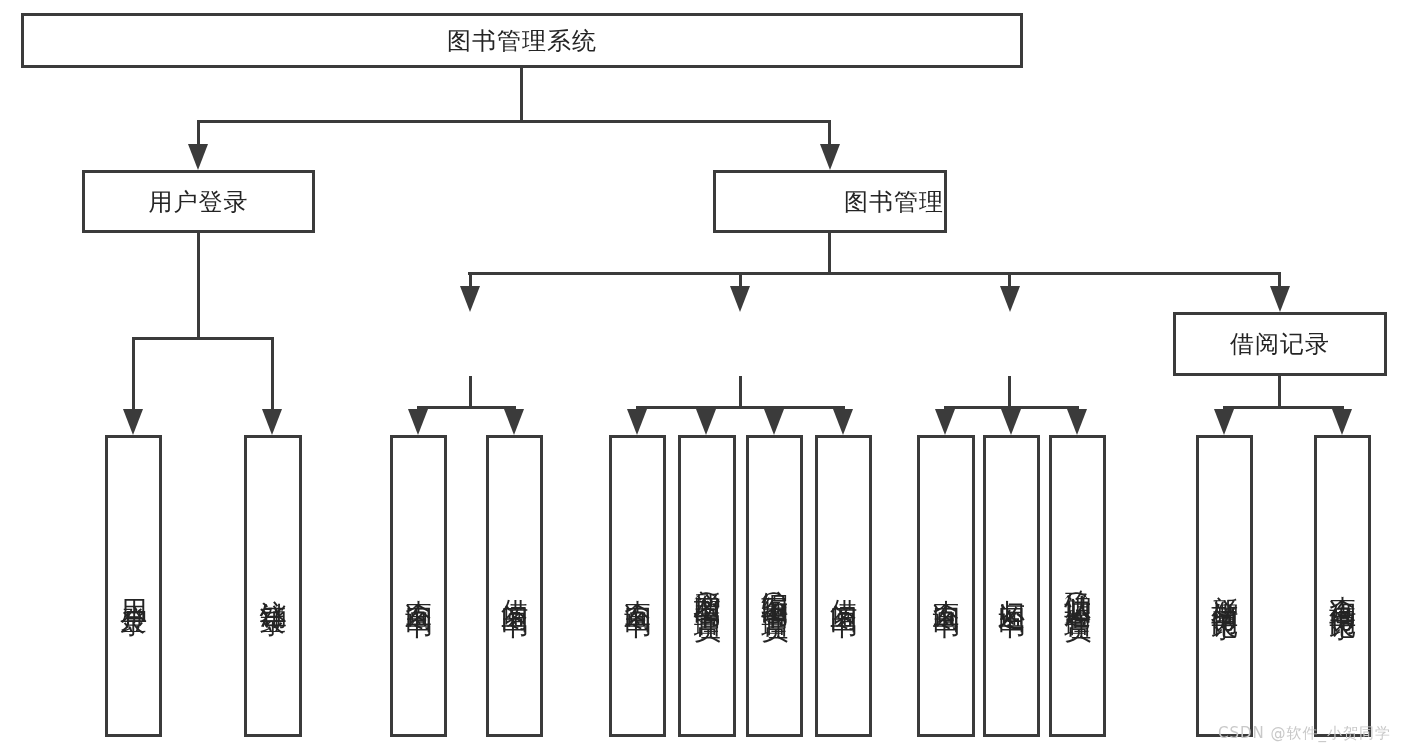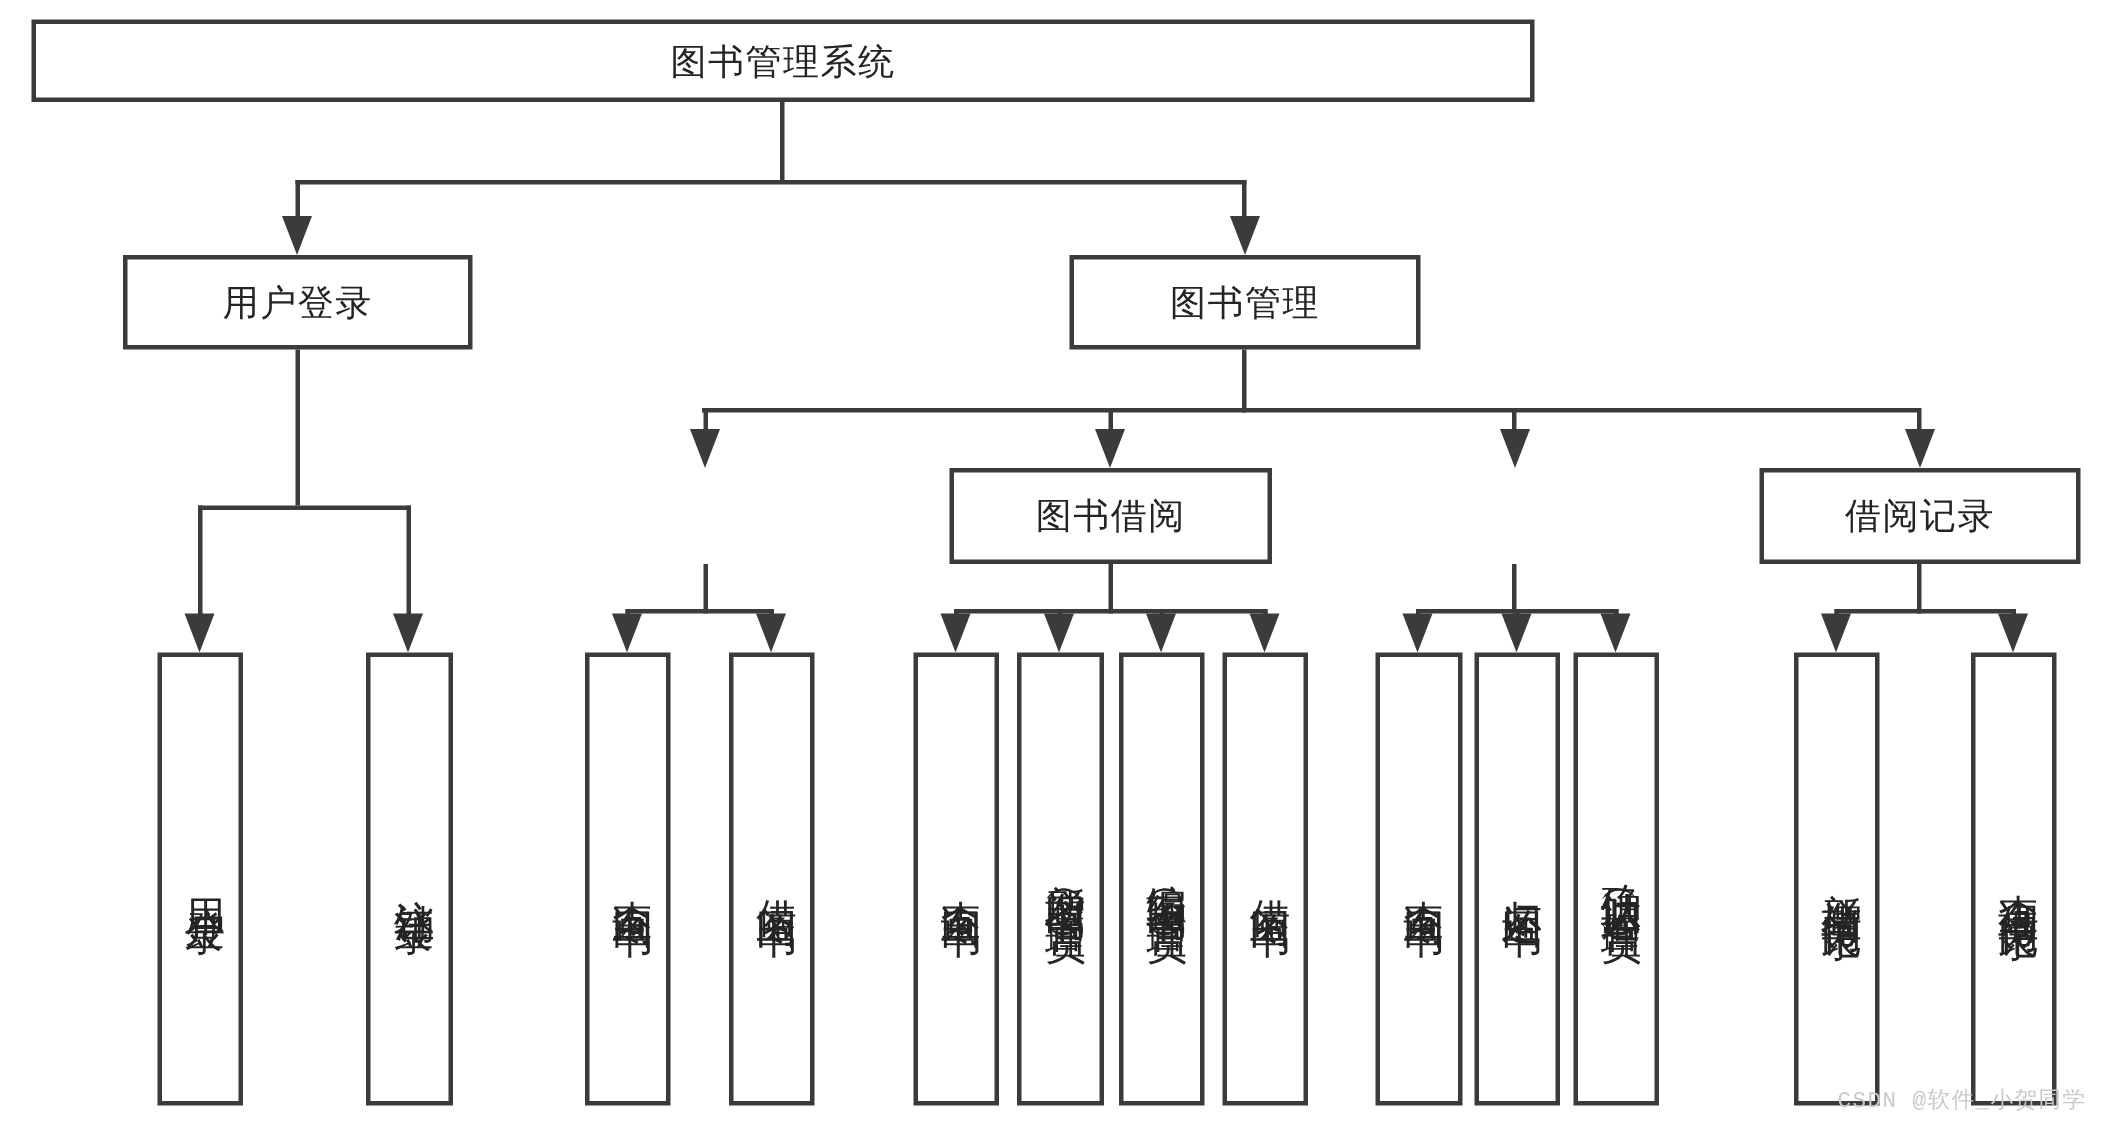--- a/index.html
+++ b/index.html
@@ -5,21 +5,20 @@
   * { box-sizing: border-box; }
   html, body { margin: 0; padding: 0; background: #fff; }
   body { font-family: "DejaVu Sans", "Liberation Sans", sans-serif; }
 
   .canvas {
     position: relative;
     width: 1405px;
     height: 747px;
     background: var(--bg, #ffffff);
     overflow: hidden;
-    font-family: Liberation Mono, monospace;
   }
 
   .node {
     position: absolute;
     border: 3px solid var(--line, #3b3b3b);
     background: #fff;
     display: flex;
     align-items: center;
     justify-content: center;
     color: var(--text, #242424);
@@ -73,21 +72,21 @@
   <div class="vl" style="left:520px; top:68px; height:54px;"></div>
   <div class="hl" style="left:197px; top:120px; width:634px;"></div>
   <div class="vl" style="left:197px; top:120px; height:28px;"></div>
   <div class="arrow" style="left:188px; top:144px;"></div>
   <div class="vl" style="left:828px; top:120px; height:28px;"></div>
   <div class="arrow" style="left:820px; top:144px;"></div>
 
   <div class="node hbox" style="left:82px; top:170px; width:233px; height:63px;">
     <span>用户登录</span>
   </div>
-  <div class="node hbox" style="left:713px; top:170px; width:234px; height:63px;">
+  <div class="node hbox" style="left:713px; top:170px; width:234px; height:63px;justify-content:flex-end;">
     <span>图书管理</span>
   </div>
 
   <div class="vl" style="left:197px; top:233px; height:104px;"></div>
   <div class="hl" style="left:132px; top:337px; width:142px;"></div>
   <div class="vl" style="left:132px; top:337px; height:76px;"></div>
   <div class="arrow" style="left:123px; top:409px;"></div>
   <div class="vl" style="left:271px; top:337px; height:76px;"></div>
   <div class="arrow" style="left:262px; top:409px;"></div>
 
@@ -95,23 +94,20 @@
   <div class="hl" style="left:468px; top:272px; width:812px;"></div>
   <div class="vl" style="left:469px; top:272px; height:20px;"></div>
   <div class="arrow" style="left:460px; top:286px;"></div>
   <div class="vl" style="left:739px; top:272px; height:20px;"></div>
   <div class="arrow" style="left:730px; top:286px;"></div>
   <div class="vl" style="left:1008px; top:272px; height:20px;"></div>
   <div class="arrow" style="left:1000px; top:286px;"></div>
   <div class="vl" style="left:1278px; top:272px; height:20px;"></div>
   <div class="arrow" style="left:1270px; top:286px;"></div>
 
-  <div class="node hbox" style="left:633px; top:312px; width:215px; height:64px;">
-    <span>图书借阅</span>
-  </div>
   <div class="node hbox" style="left:1173px; top:312px; width:214px; height:64px;">
     <span>借阅记录</span>
   </div>
 
   <div class="vl" style="left:469px; top:376px; height:33px;"></div>
   <div class="vl" style="left:739px; top:376px; height:33px;"></div>
   <div class="vl" style="left:1008px; top:376px; height:33px;"></div>
   <div class="vl" style="left:1278px; top:376px; height:33px;"></div>
 
   <div class="hl" style="left:417px; top:406px; width:99px;"></div>

